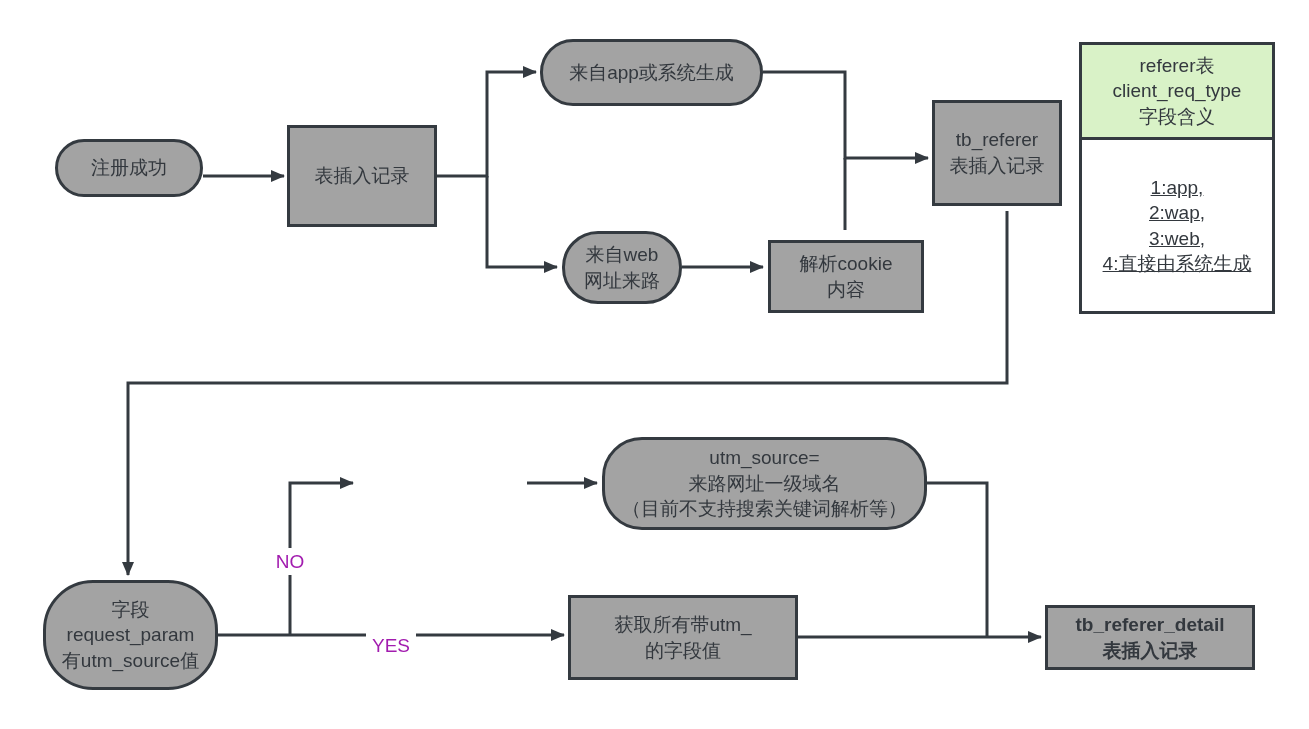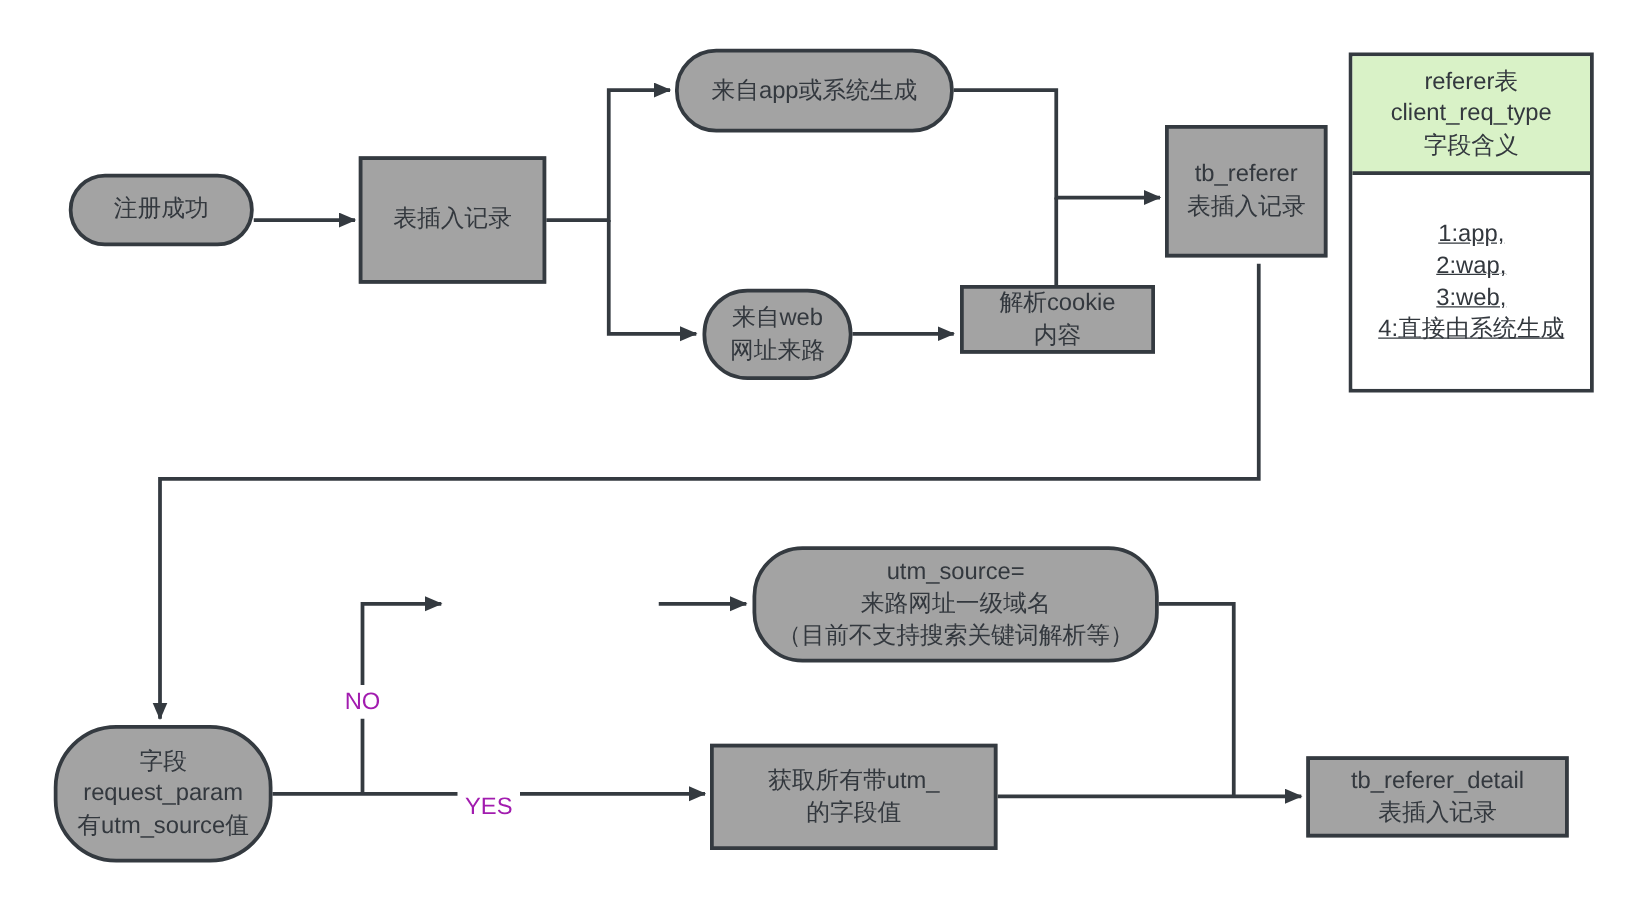--- a/index.html
+++ b/index.html
@@ -123,21 +123,21 @@
 
   <div class="node stadium-app" style="left:540px; top:39px; width:223px; height:67px;">
     <span class="lines">来自app或系统生成</span>
   </div>
 
   <div class="node stadium-web" style="left:562px; top:231px; width:120px; height:73px;">
     <span class="lines">来自web
 网址来路</span>
   </div>
 
-  <div class="node" style="left:768px; top:228px; width:156px; height:55px;">
+  <div class="node" style="left:768px; top:240px; width:156px; height:73px;">
     <span class="lines">解析cookie
 内容</span>
   </div>
 
   <div class="node" style="left:932px; top:100px; width:130px; height:106px;">
     <span class="lines">tb_referer
 表插入记录</span>
   </div>
 
   <div class="note" style="left:1079px; top:42px; width:196px; height:272px;">
@@ -165,21 +165,21 @@
     <span class="lines">utm_source=
 来路网址一级域名
 （目前不支持搜索关键词解析等）</span>
   </div>
 
   <div class="node" style="left:568px; top:595px; width:230px; height:85px;">
     <span class="lines">获取所有带utm_
 的字段值</span>
   </div>
 
-  <div class="node" style="left:1045px; top:605px; width:210px; height:65px;">
+  <div class="node" style="left:1045px; top:605px; width:210px; height:65px;font-weight:bold;">
     <span class="lines">tb_referer_detail
 表插入记录</span>
   </div>
 
   <div class="edge-label" style="left:269px; top:548px; width:42px; height:27px;">NO</div>
 
   <div class="edge-label" style="left:366px; top:632px; width:50px; height:27px;">YES</div>
 
 </div>
 

